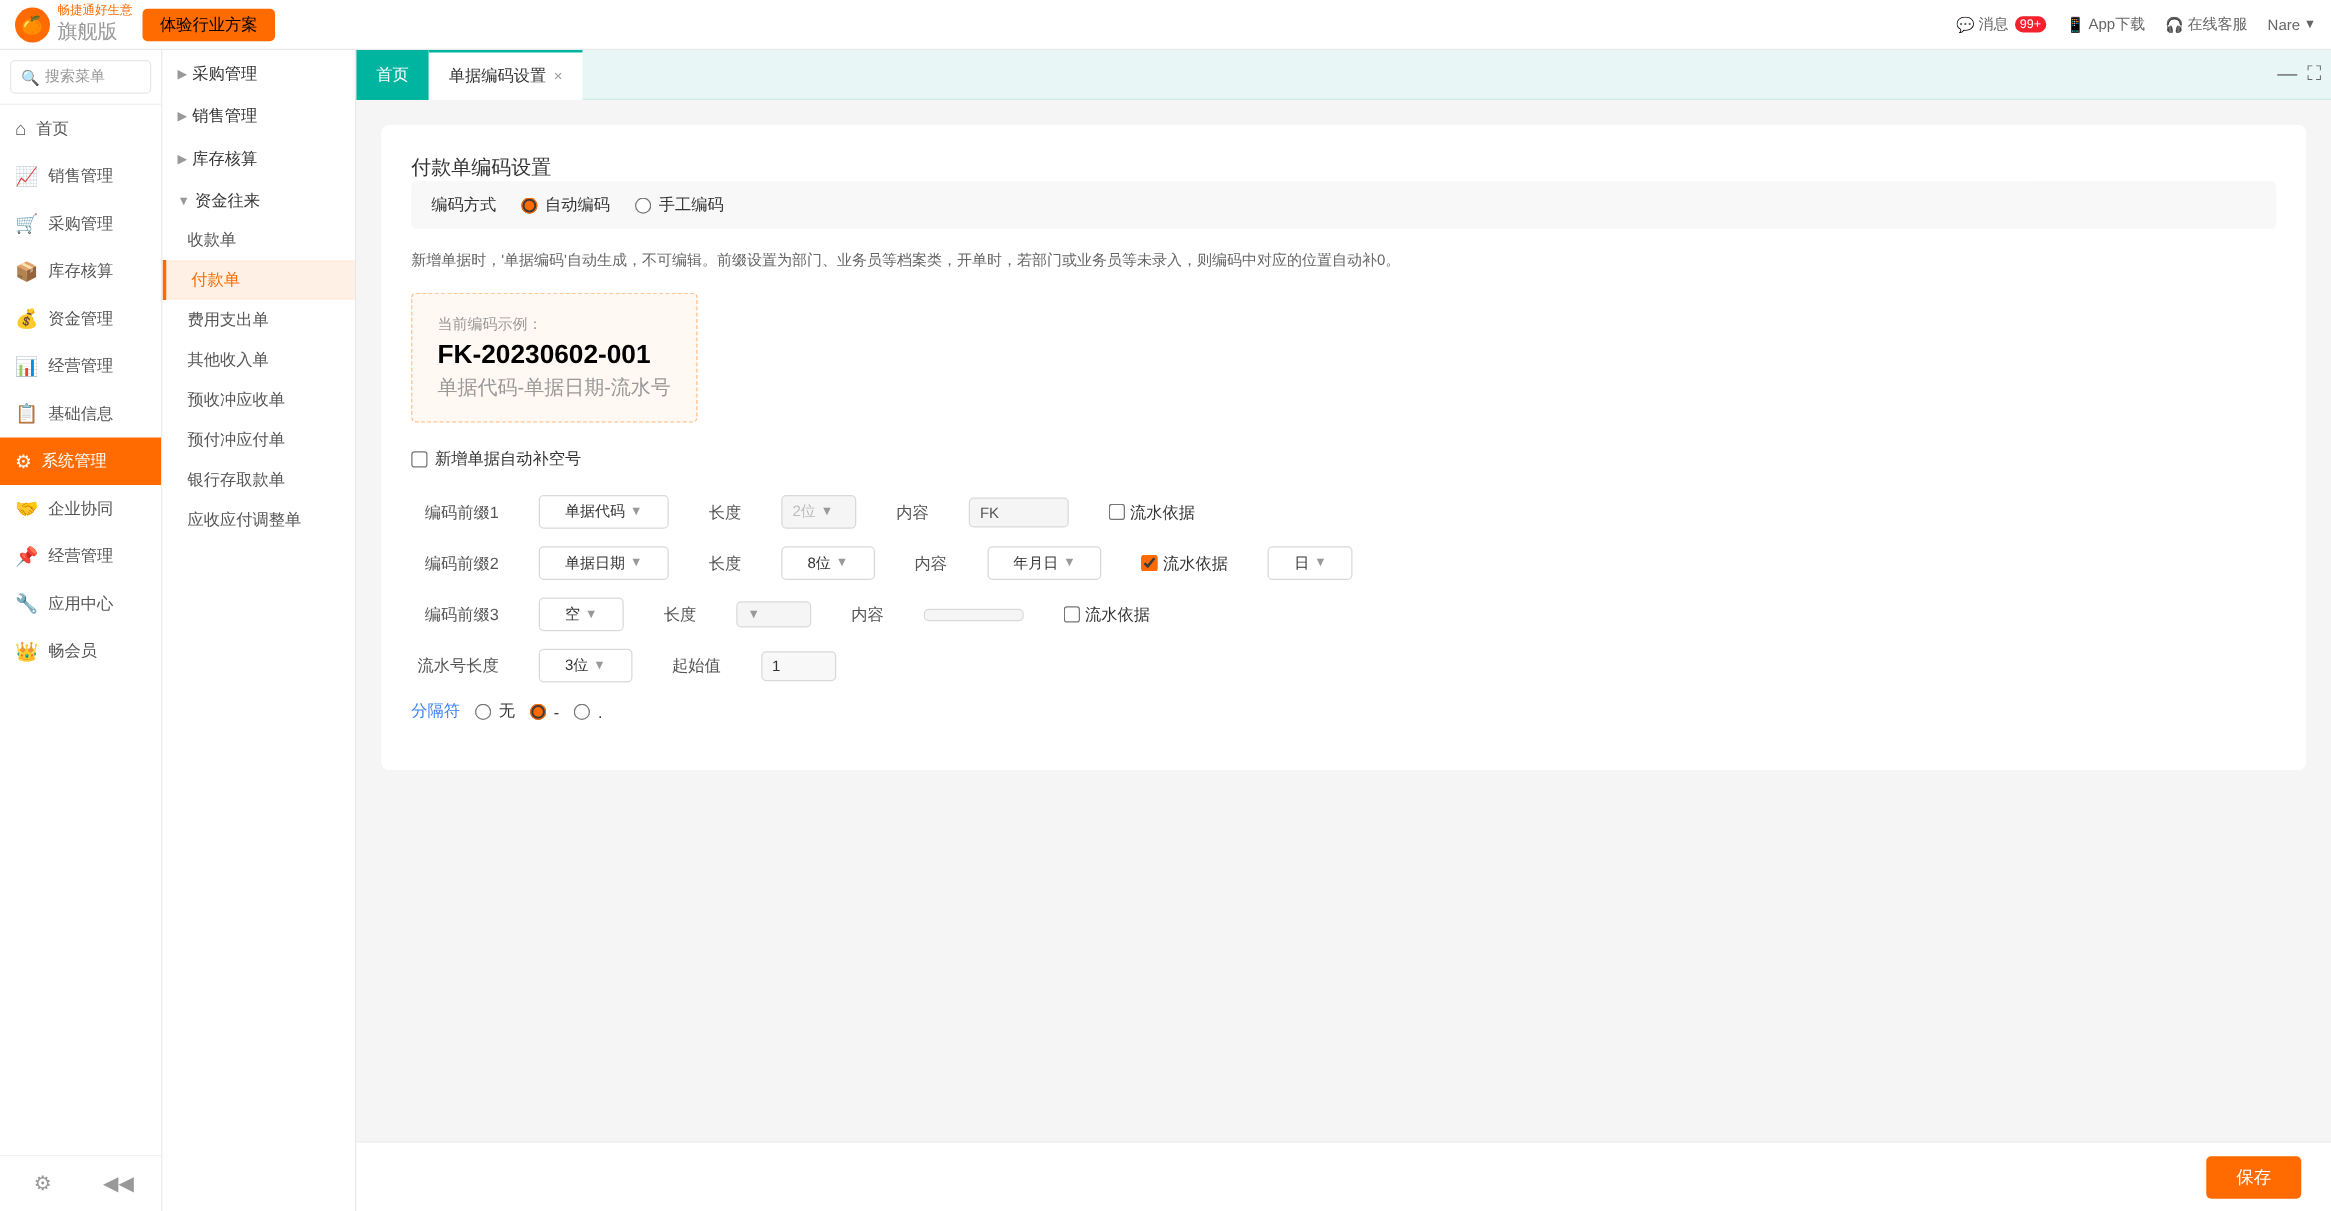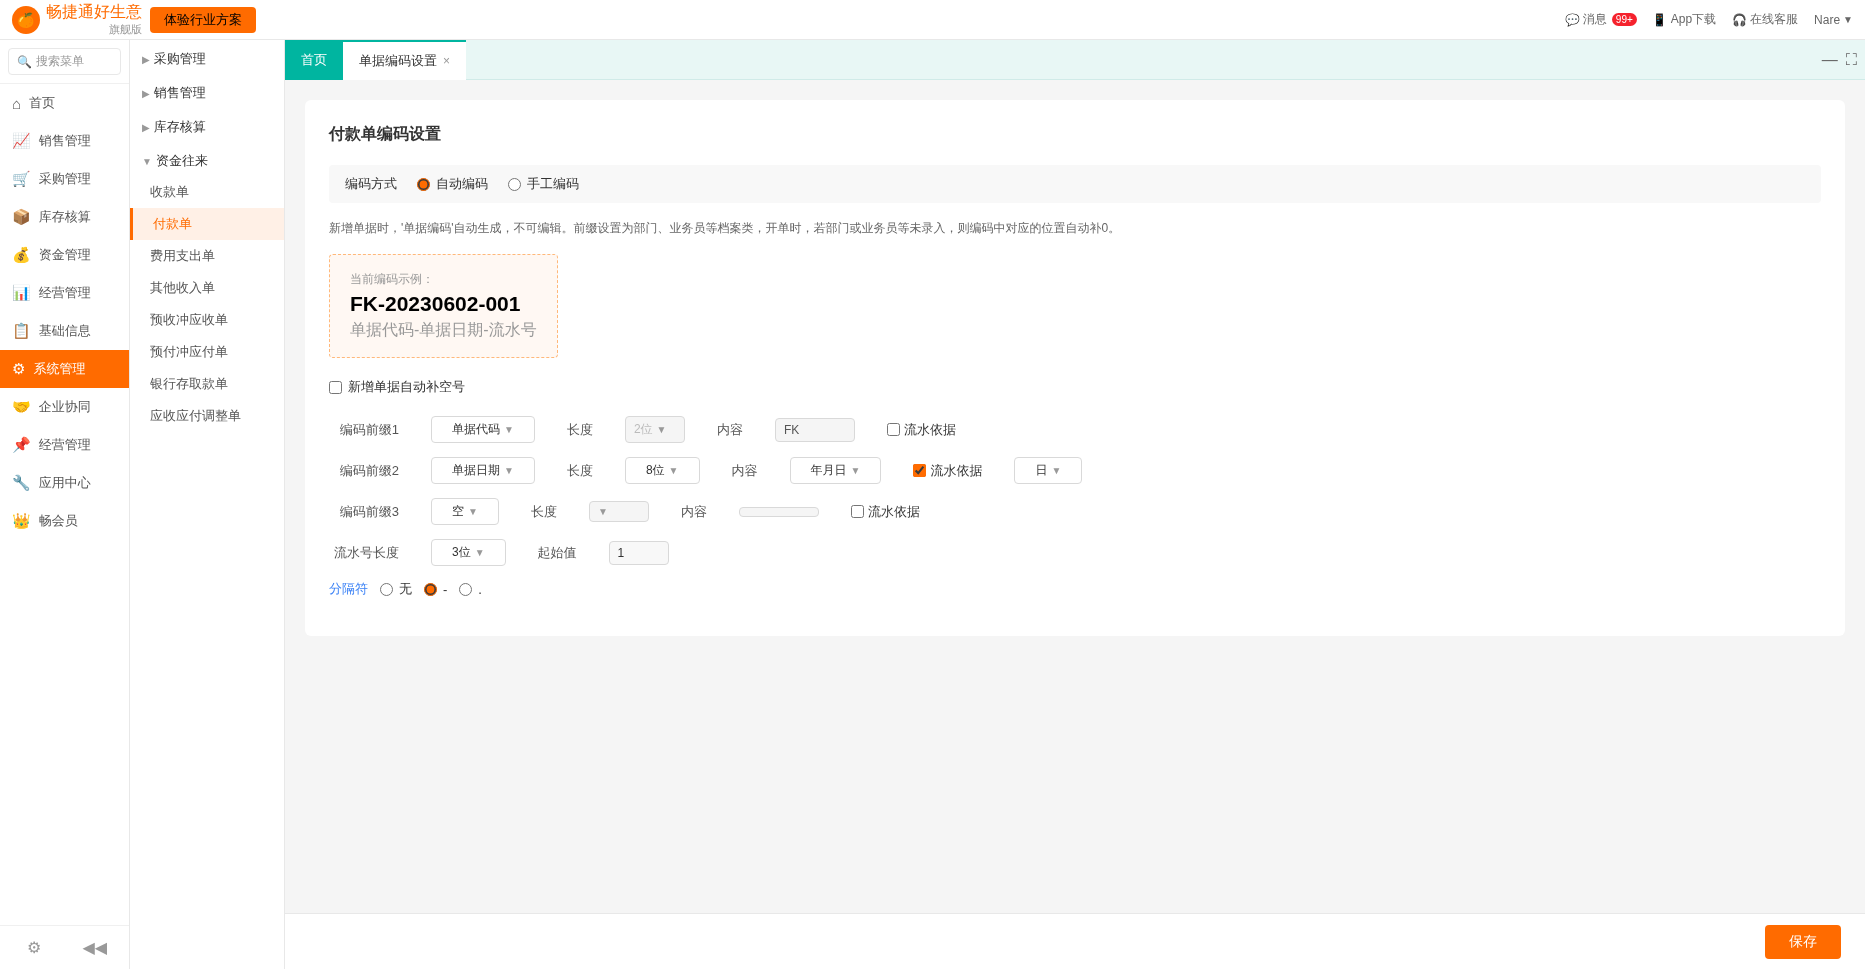--- a/index.html
+++ b/index.html
@@ -14,22 +14,22 @@
       align-items: center;
       padding: 0 12px;
       justify-content: space-between;
       position: fixed;
       top: 0; left: 0; right: 0;
       z-index: 100;
     }
     .topbar-left { display: flex; align-items: center; gap: 8px; }
     .topbar-logo { display: flex; align-items: center; gap: 6px; }
     .logo-icon { width: 28px; height: 28px; background: #ff6b00; border-radius: 50%; display: flex; align-items: center; justify-content: center; color: white; font-size: 14px; font-weight: bold; }
-    .logo-text { font-size: 16px; color: #ff6b00; line-height: 1.2; }
-    .logo-sub { font-size: 11px; color: #999; text-align: right; }
+    .logo-text { font-size: 10px; color: #ff6b00; line-height: 1.2; }
+    .logo-sub { font-size: 16px; color: #999; }
     .topbar-controls { display: flex; align-items: center; gap: 8px; }
     .topbar-btn-orange {
       background: #ff6b00;
       color: #000000;
       border: none;
       padding: 4px 14px;
       border-radius: 4px;
       cursor: pointer;
       font-size: 13px;
     }
@@ -139,21 +139,21 @@
     .tab-item.home { background: #00b5a0; color: white; border-top: none; }
     .tab-close { color: #999; font-size: 12px; cursor: pointer; }
     .tab-bar-actions { margin-left: auto; display: flex; align-items: center; gap: 8px; padding-right: 8px; }
     .tab-bar-btn { background: none; border: none; cursor: pointer; color: #666; font-size: 16px; }
 
     
     .page-body { flex: 1; overflow-y: auto; padding: 20px; background: #f5f5f5; }
 
     
     .page-card { background: white; border-radius: 6px; padding: 24px; }
-    .page-title { font-size: 16px; font-weight: 700; color: #333; margin-bottom: 20px; }
+    .page-title { font-size: 16px; font-weight: 400; color: #333; }
 
     
     .coding-mode-row {
       display: flex;
       align-items: center;
       gap: 20px;
       padding: 10px 16px;
       background: #f8f8f8;
       border-radius: 4px;
       margin-bottom: 16px;

